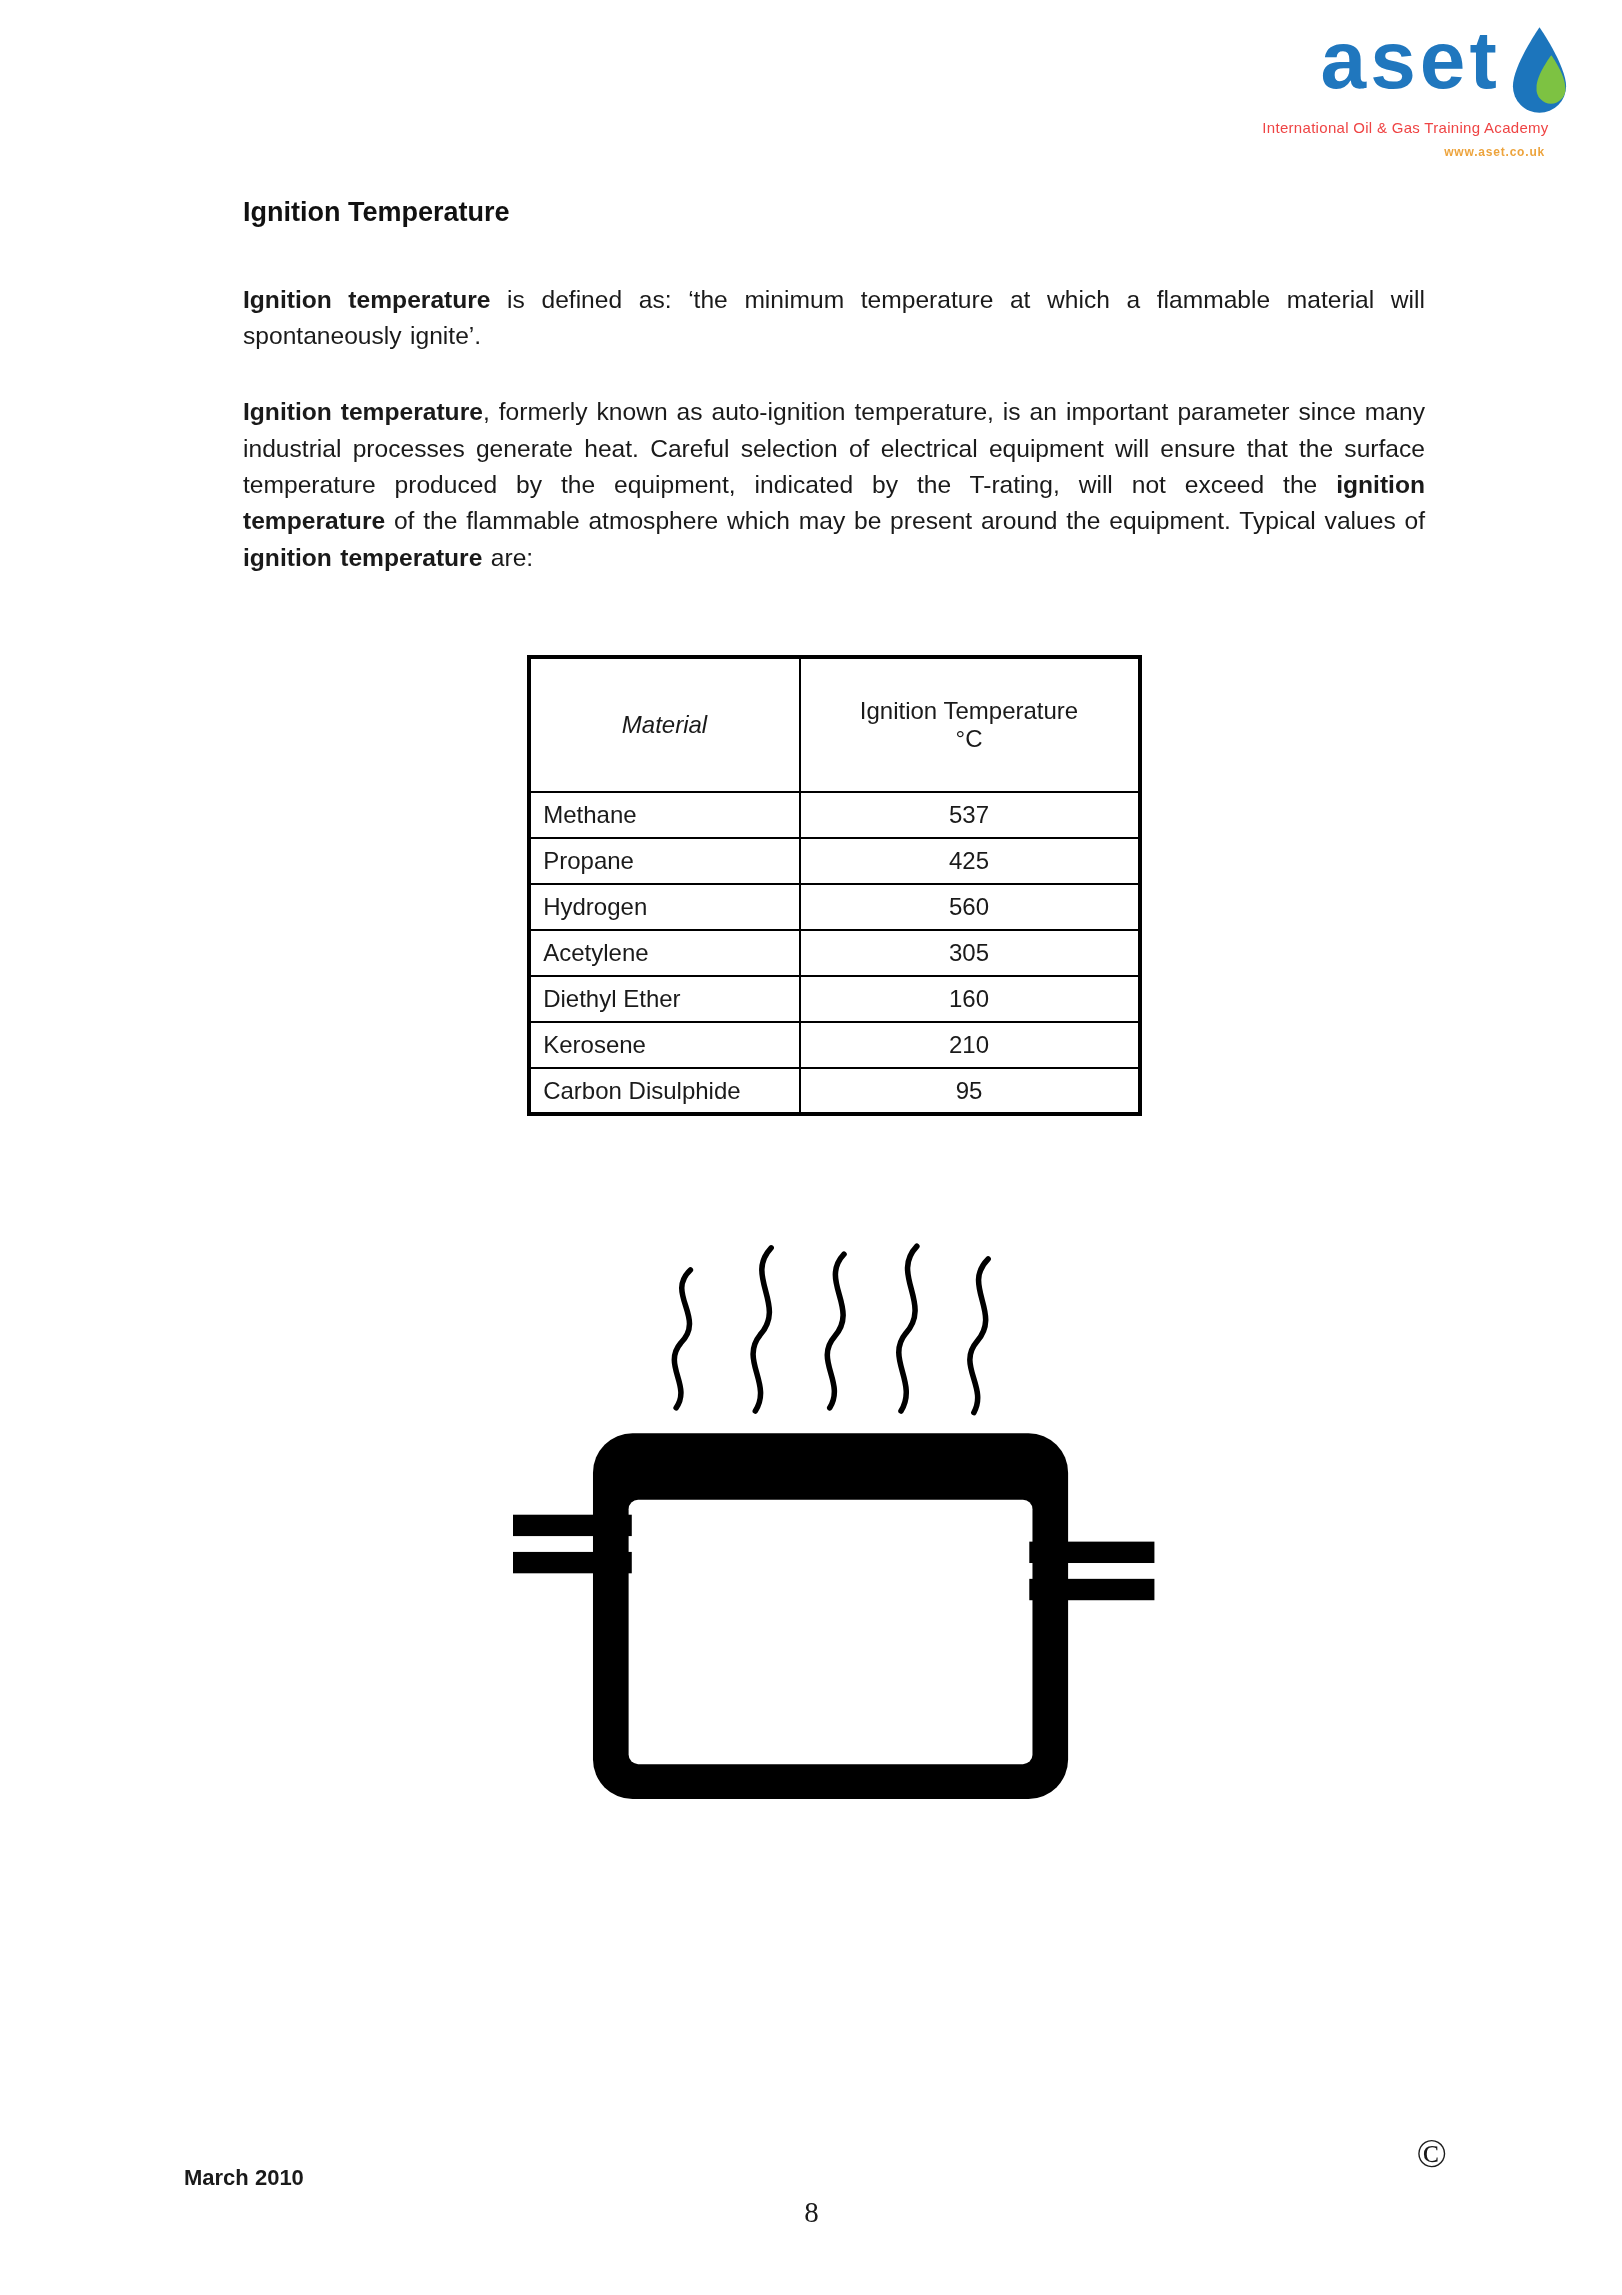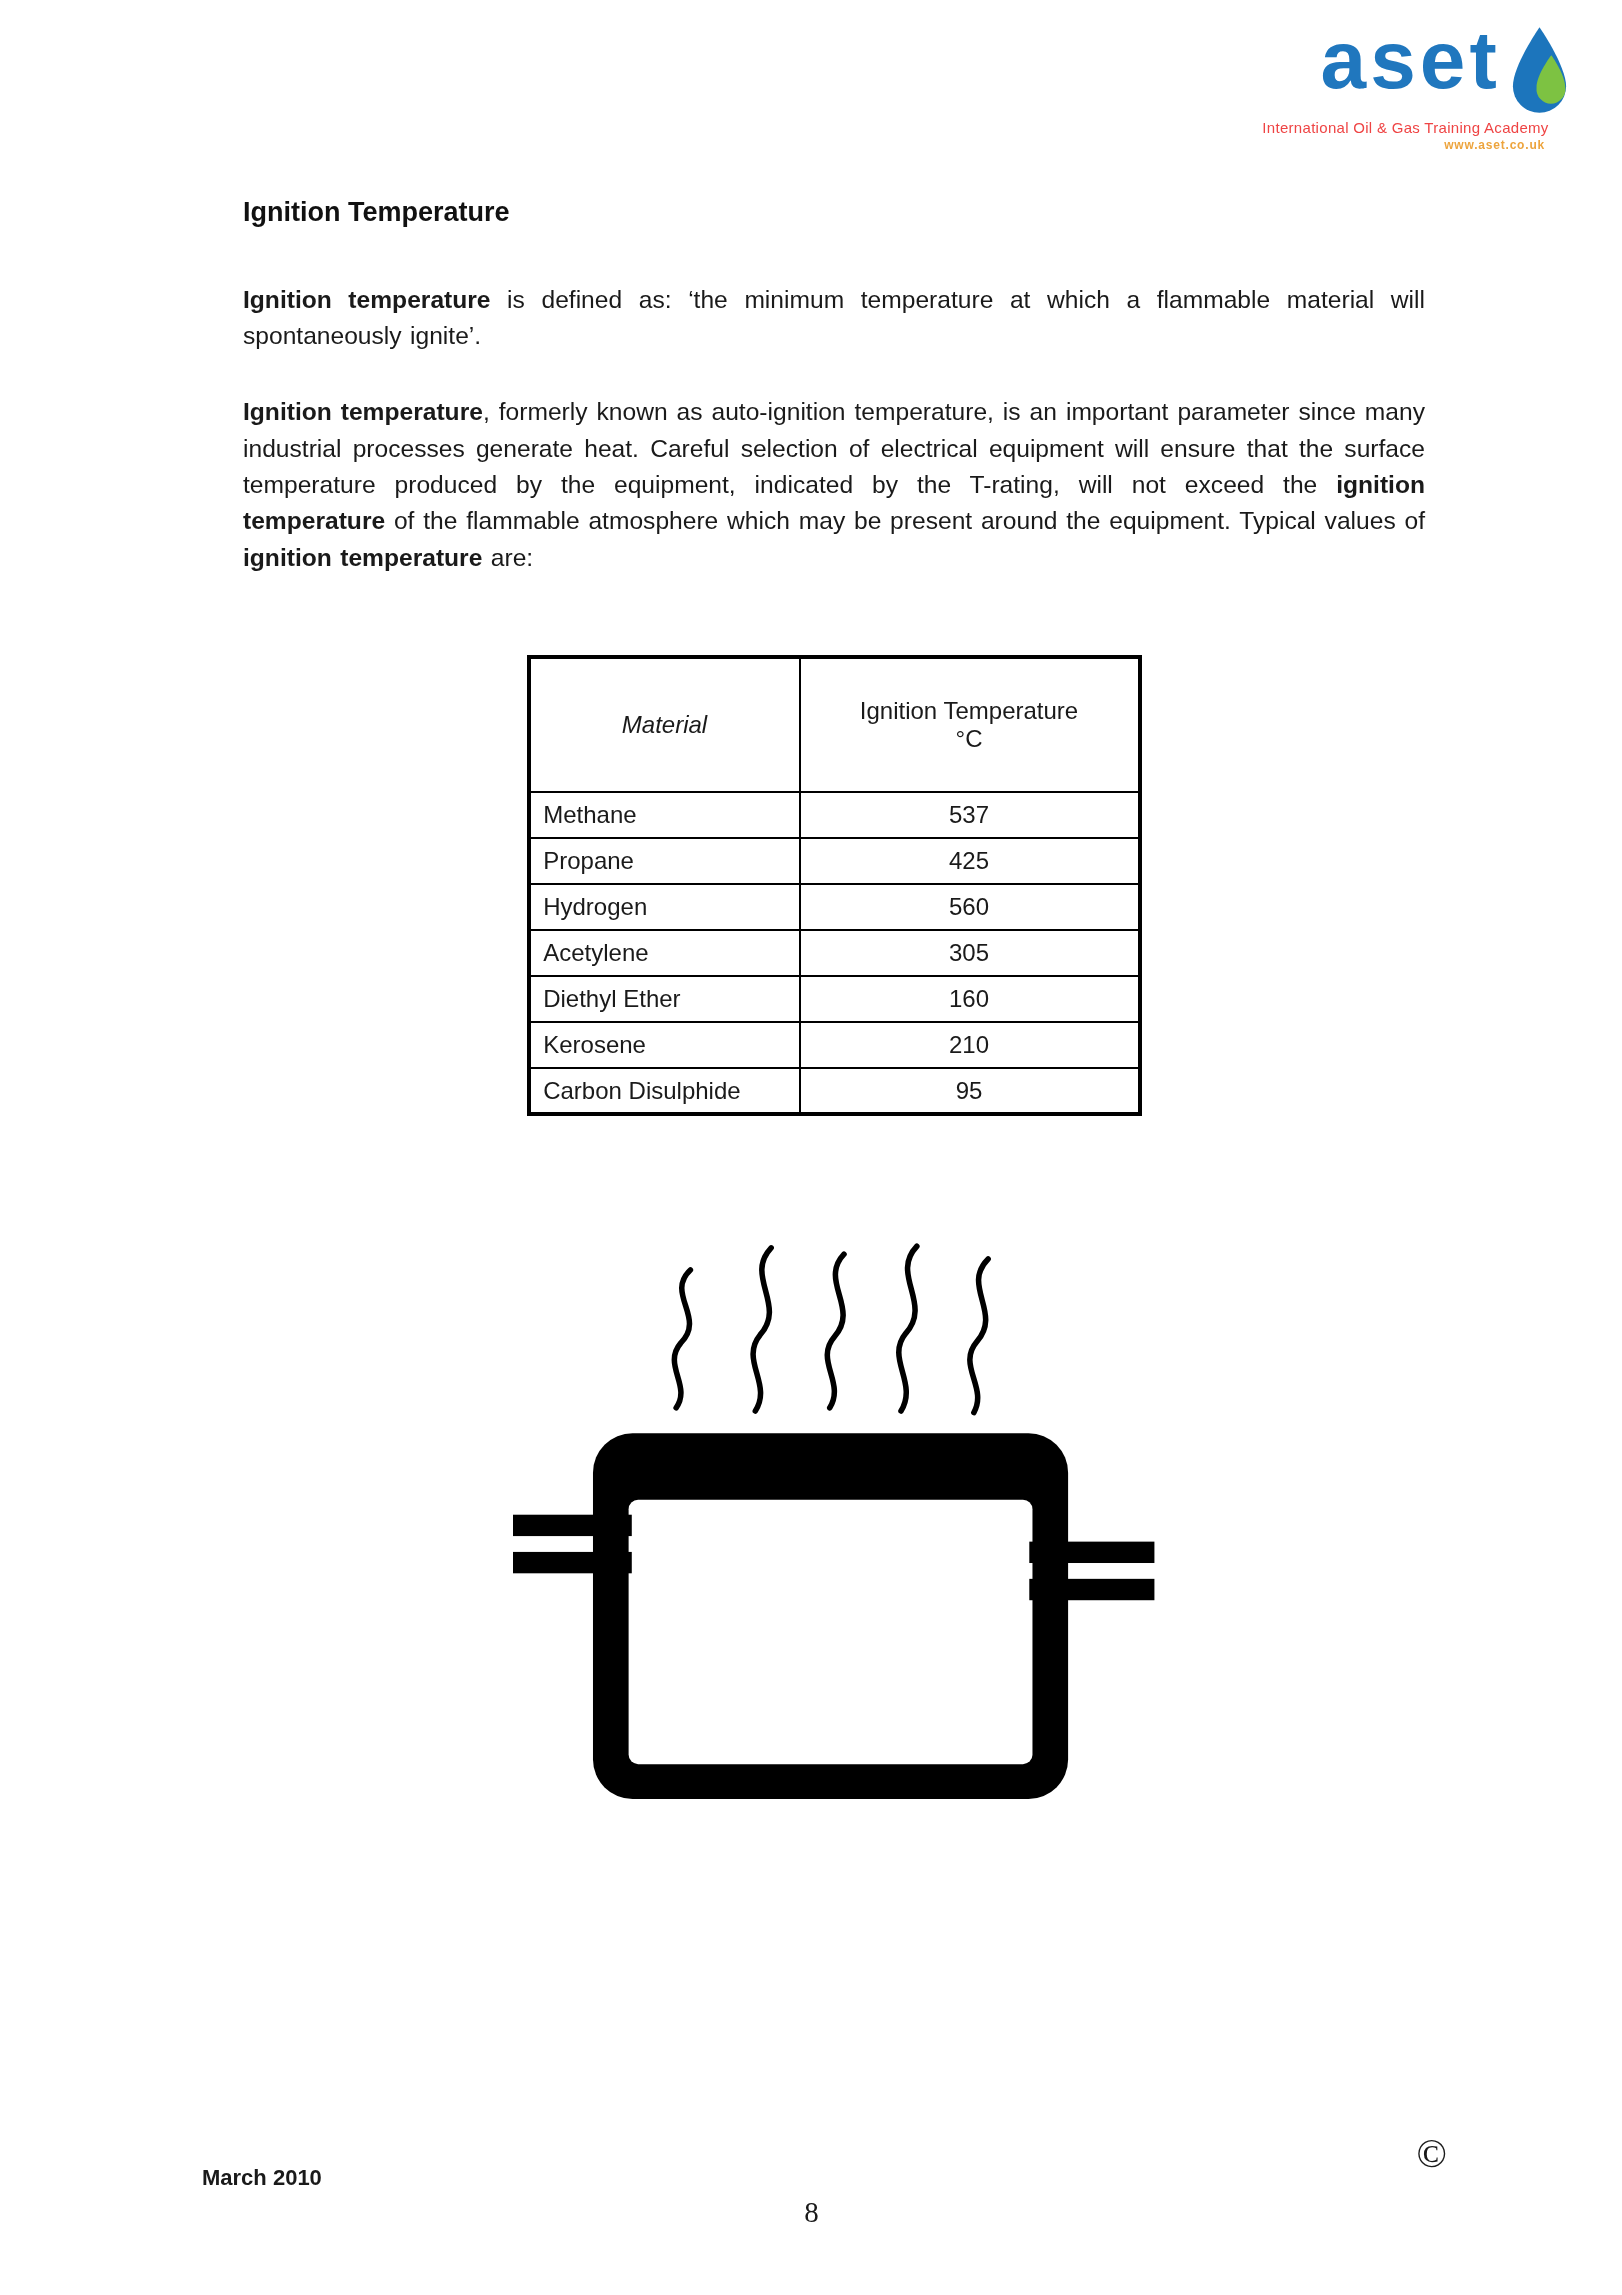--- a/index.html
+++ b/index.html
@@ -22,21 +22,21 @@
     font-size:82px; line-height:0.92; font-weight:600;
     color:#2077be; letter-spacing:4px;
   }
   .droplet { margin-top:1.6px; }
   .tagline {
     margin-top:6.3px; text-align:center;
     font-size:15px; font-weight:normal; color:#ef4444; letter-spacing:0.3px;
     white-space:nowrap;
   }
   .logo-url {
-    margin-top:2px; text-align:right; padding-right:27px;
+    margin-top:9px; text-align:right; padding-right:27px;
     font-size:12px; font-weight:bold; color:#eda43d; letter-spacing:0.8px;
   }
 
   
   h1.doc-heading { margin-top:168px; font-size:27px; font-weight:bold; color:#111; }
   p.para {
     margin-top:54px;
     font-size:24.6px; line-height:1.48;
     text-align:justify; word-spacing:1.6px;
   }
@@ -56,21 +56,21 @@
   table.ign-table td { height:46px; }
   .col-material { width:271px;font-style:italic; }
   td.material-cell { padding-left:12.7px; text-align:left; }
   td.temp-cell { text-align:center; }
   .th-temp-line { display:block; }
 
   
   figure.vessel-fig { margin-top:127px; display:flex; justify-content:center; }
 
   
-  .footer-date { position:absolute; left:202px; top:2165px; font-size:22px; font-weight:bold; }
+  .footer-date { position:absolute; left:184px; top:2165px; font-size:22px; font-weight:bold; }
   .footer-copyright { position:absolute; right:176px; top:2130px; font-size:40px; font-weight:normal; font-family:"Liberation Serif", serif; }
   .page-number { position:absolute; left:0; right:0; top:2196px; text-align:center;
     font-family:"Liberation Serif", serif; font-size:29px; }
 </style>
 </head>
 <body>
 
 <div class="page">
 
   <div class="logo-block">

